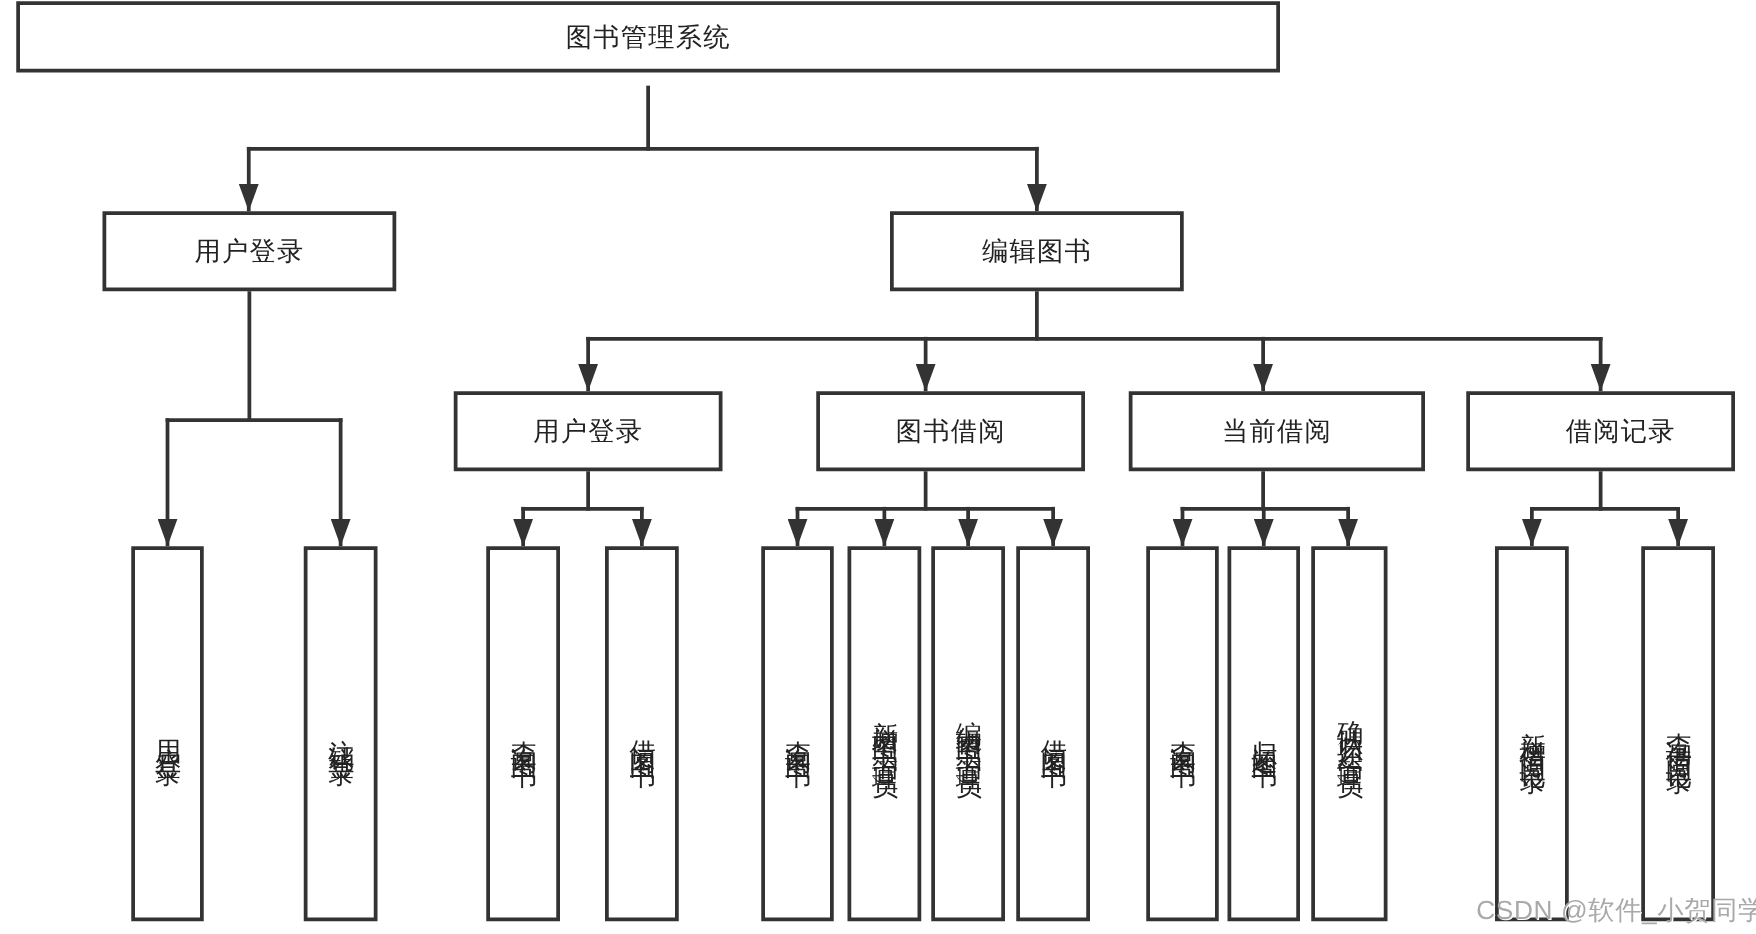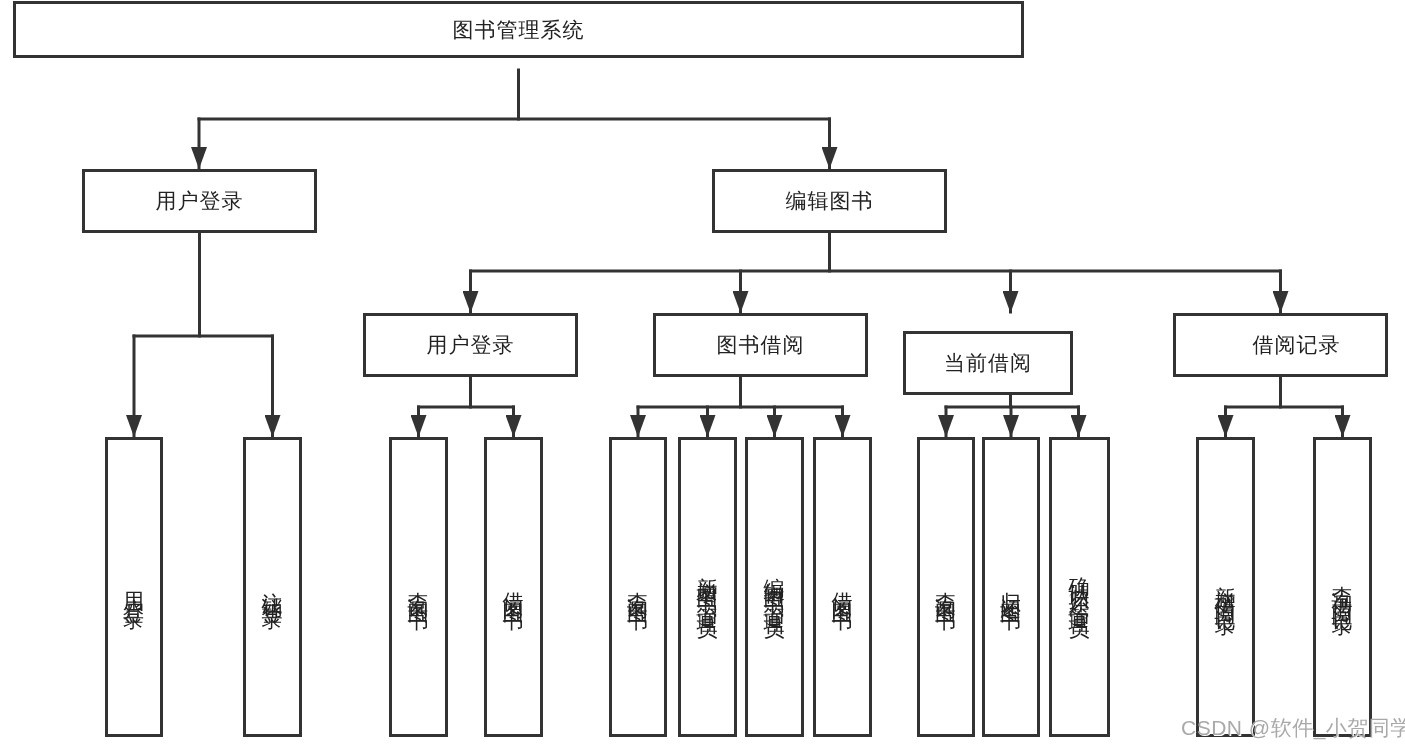--- a/index.html
+++ b/index.html
@@ -125,21 +125,21 @@
   <div class="box" style="left:712px; top:169px; width:235px; height:64px;">
     <span class="lbl">编辑图书</span>
   </div>
 
   <div class="box" style="left:363px; top:313px; width:215px; height:64px;">
     <span class="lbl">用户登录</span>
   </div>
   <div class="box" style="left:633px; top:313px; width:215px; height:64px;margin-left:20px;">
     <span class="lbl">图书借阅</span>
   </div>
-  <div class="box" style="left:903px; top:331px; width:170px; height:64px;">
+  <div class="box" style="left:903px; top:313px; width:237px; height:64px;">
     <span class="lbl">当前借阅</span>
   </div>
   <div class="box" style="left:1173px; top:313px; width:215px; height:64px;padding-left:32px;">
     <span class="lbl">借阅记录</span>
   </div>
 
   <div class="box leaf" style="left:105px; width:58px;">
     <span class="lbl">用户登录</span>
   </div>
   <div class="box leaf" style="left:243px; width:59px;">

